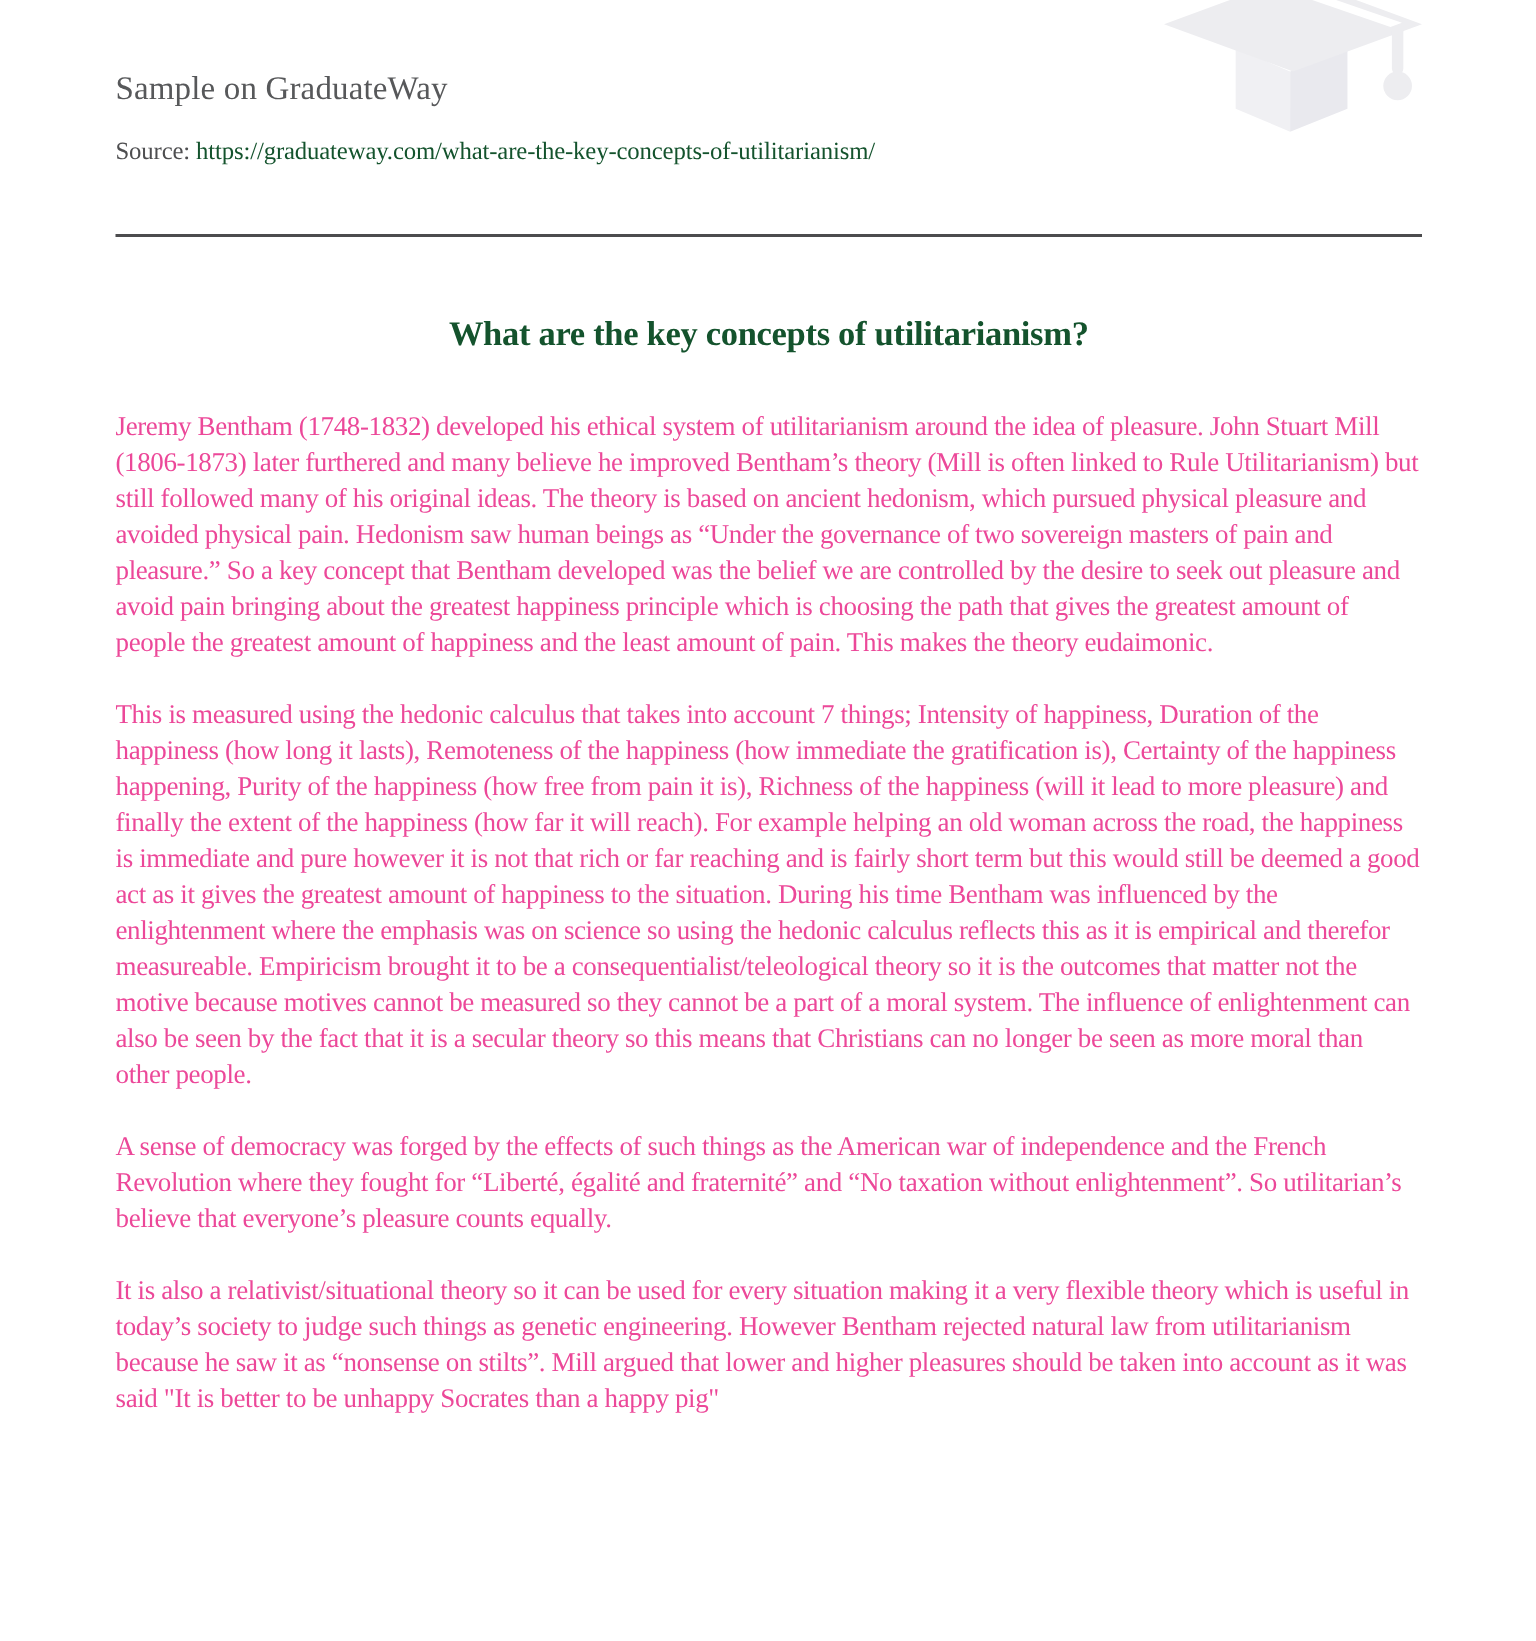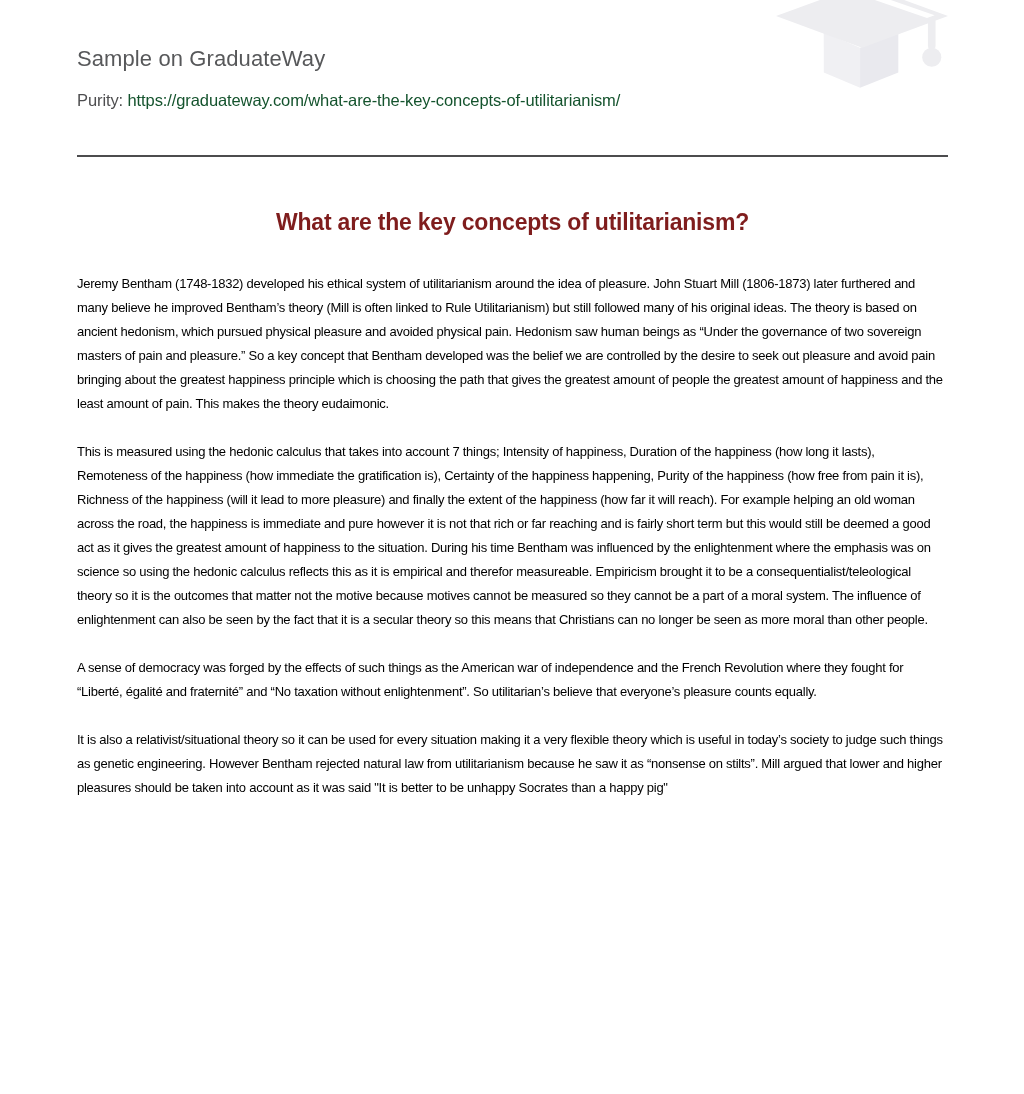--- a/index.html
+++ b/index.html
@@ -13,20 +13,21 @@
     height: 1094px;
     overflow: hidden;
     font-family: "Liberation Sans", "DejaVu Sans", sans-serif;
   }
   .page {
     position: relative;
     width: 1024px;
     height: 1094px;
     padding: 0 76px 0 77px;
     background: #ffffff;
+    font-family: Liberation Serif, serif;
   }
   .header {
     position: relative;
     padding-top: 46px;
   }
   .site-title {
     margin: 0;
     font-size: 22px;
     font-weight: 400;
     letter-spacing: 0.1px;
@@ -55,43 +56,43 @@
     border: none;
     border-top: 2px solid #4c4c4e;
     margin: 45px 0 0 0;
   }
   .article-title {
     margin: 52px 0 0 0;
     text-align: center;
     font-size: 23px;
     font-weight: 700;
     letter-spacing: -0.2px;
-    color: #7f1d1d;
+    color: #14532d;
   }
   .article-body {
     margin-top: 36px;
   }
   .article-body p {
     margin: 0 0 24px 0;
-    font-size: 13px;
+    font-size: 18px;
     line-height: 24px;
     letter-spacing: -0.25px;
-    color: #000000;
+    color: #ec4899;
   }
 </style>
 </head>
 <body>
 
 <div class="page">
 
   <div class="header">
     <h1 class="site-title">Sample on GraduateWay</h1>
 
     <div class="source-line">
-      <span>Purity:</span>
+      <span>Source:</span>
       <span> </span>
       <a class="source-url"><span>https://graduateway.com/what-are-the-key-concepts-of-utilitarianism/</span></a>
     </div>
 
     <span class="watermark">
       <svg viewBox="0 0 180 116" width="172" height="112" xmlns="http://www.w3.org/2000/svg" aria-hidden="true">
 
         <polygon points="50,50 88,66 88,108 50,92" fill="#f0f0f3"></polygon>
         <polygon points="88,66 128,50 128,92 88,108" fill="#e9e9ee"></polygon>
 

